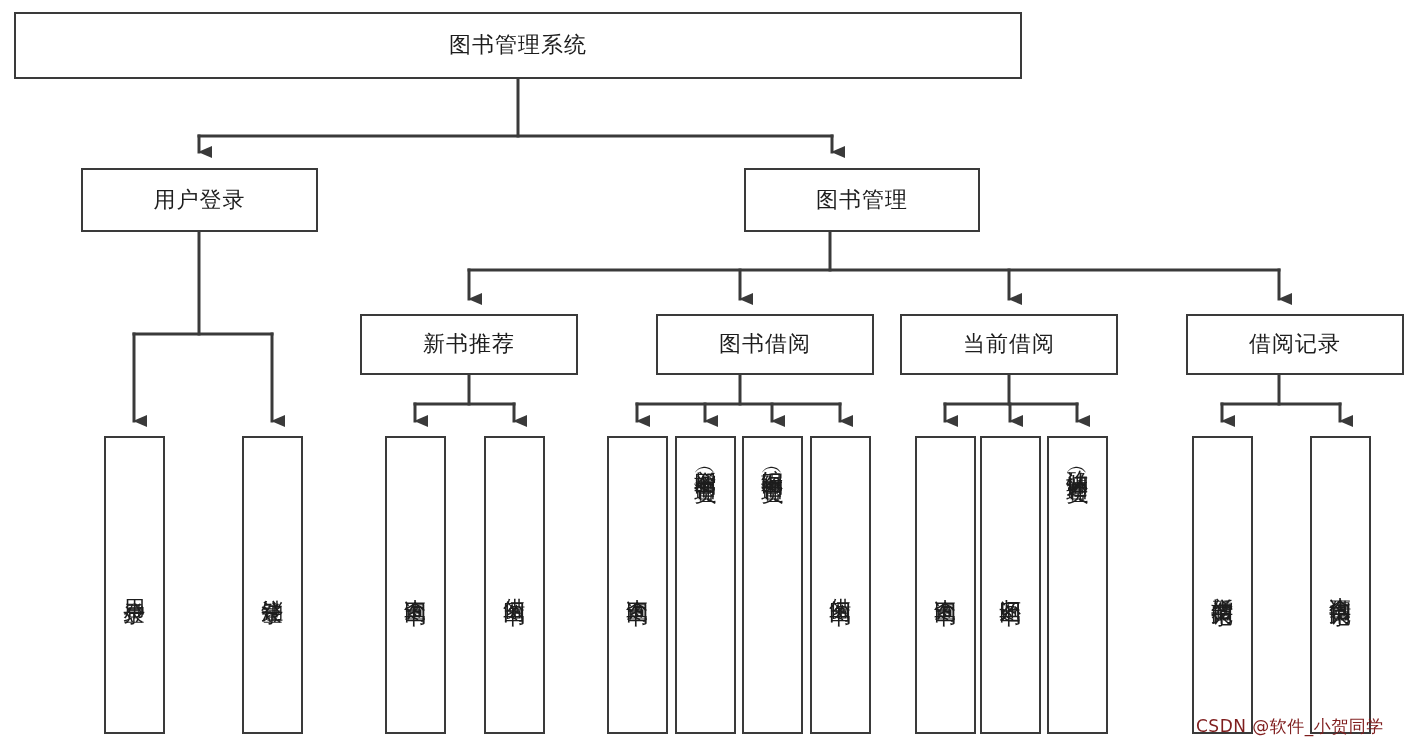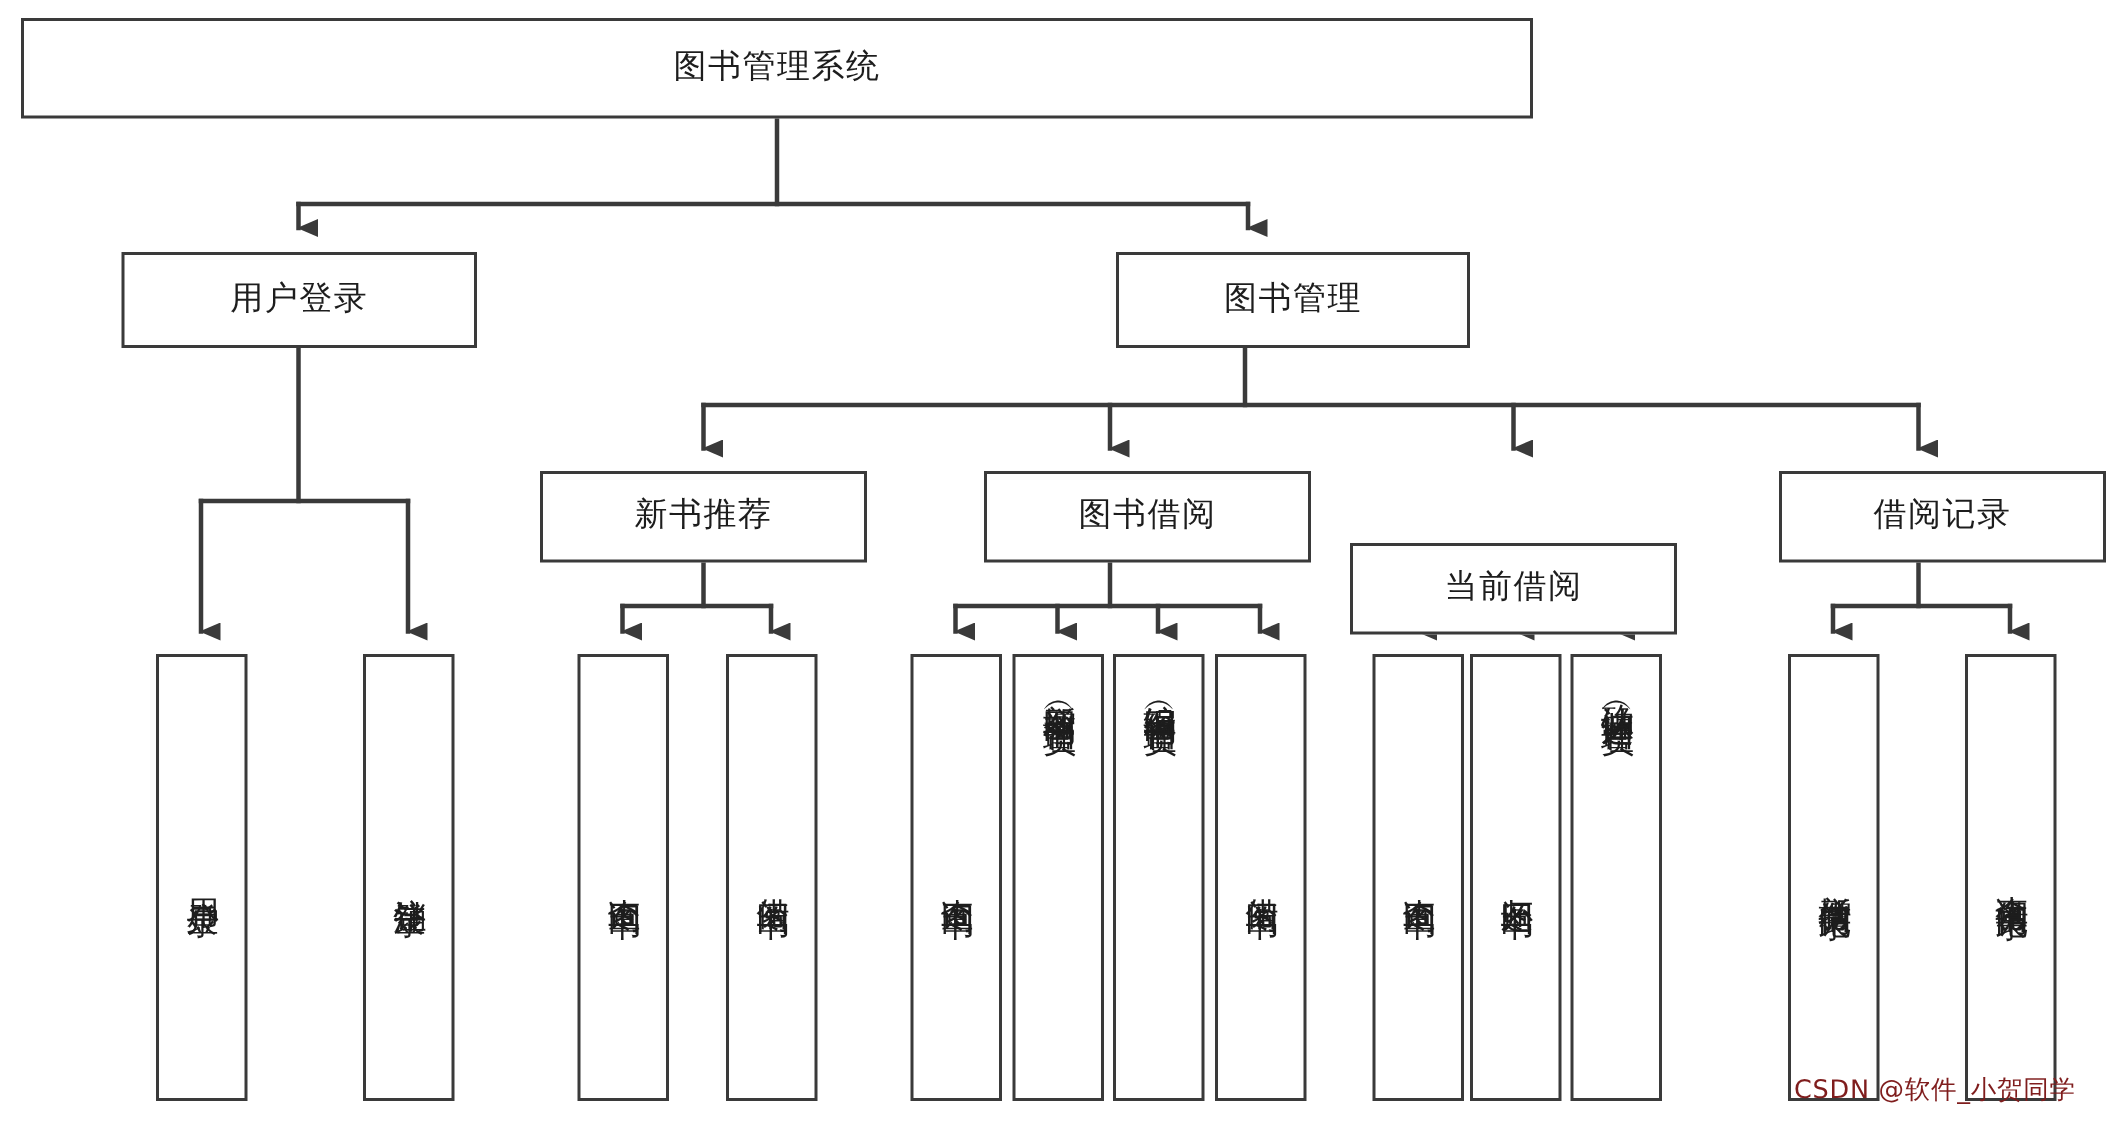--- a/index.html
+++ b/index.html
@@ -121,21 +121,21 @@
     </g>
   </svg>
 
   <div class="node node-h" style="left: 14px; top: 12px; width: 1008px; height: 67px;">图书管理系统</div>
 
   <div class="node node-h" style="left: 81px; top: 168px; width: 237px; height: 64px;">用户登录</div>
   <div class="node node-h" style="left: 712px; top: 168px; width: 236px; height: 64px; margin-left: 32px;">图书管理</div>
 
   <div class="node node-h" style="left: 360px; top: 314px; width: 218px; height: 61px;">新书推荐</div>
   <div class="node node-h" style="left: 632px; top: 314px; width: 218px; height: 61px; margin-left: 24px;">图书借阅</div>
-  <div class="node node-h" style="left: 900px; top: 314px; width: 218px; height: 61px; margin-top: 48px;">当前借阅</div>
+  <div class="node node-h" style="left: 900px; top: 314px; width: 218px; height: 61px;">当前借阅</div>
   <div class="node node-h" style="left: 1170px; top: 314px; width: 218px; height: 61px; margin-left: 16px;">借阅记录</div>
 
   <div class="node node-v center-v" style="left: 104px; top: 436px; width: 61px; height: 298px;">用户登录</div>
   <div class="node node-v center-v" style="left: 242px; top: 436px; width: 61px; height: 298px;">注销登录</div>
   <div class="node node-v center-v" style="left: 385px; top: 436px; width: 61px; height: 298px;">查询图书</div>
   <div class="node node-v center-v" style="left: 484px; top: 436px; width: 61px; height: 298px;">借阅图书</div>
   <div class="node node-v center-v" style="left: 607px; top: 436px; width: 61px; height: 298px;">查询图书</div>
   <div class="node node-v" style="left: 675px; top: 436px; width: 61px; height: 298px;">新增图书（管理员）</div>
   <div class="node node-v" style="left: 742px; top: 436px; width: 61px; height: 298px;">编辑图书（管理员）</div>
   <div class="node node-v center-v" style="left: 810px; top: 436px; width: 61px; height: 298px;">借阅图书</div>

